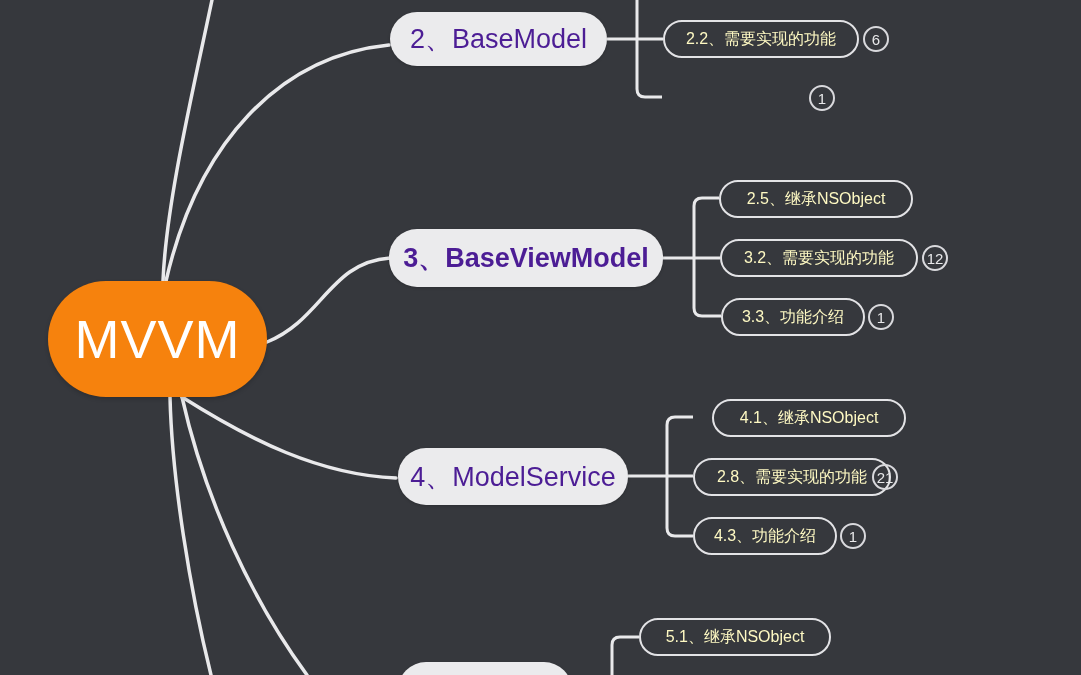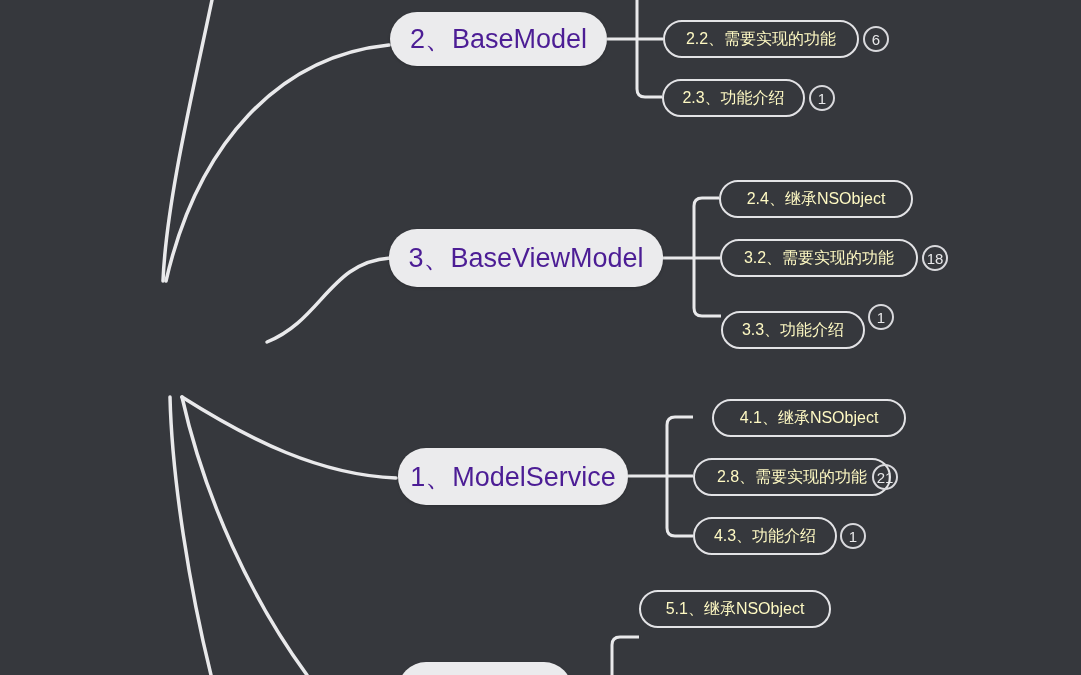--- a/index.html
+++ b/index.html
@@ -48,44 +48,44 @@
     box-shadow: 0 2px 4px rgba(0,0,0,0.18);
   }
   .branch-node {
     background: #ebebed;
     color: #4c1d95;
     border-radius: 28px;
     font-size: 27px;
     box-shadow: 0 1px 3px rgba(0,0,0,0.18);
   }
   .branch-node.n2 { left: 390px; top: 12px;  width: 217px; height: 54px; }
-  .branch-node.n3 { left: 389px; top: 229px; width: 274px; height: 58px; }
+  .branch-node.n3 { left: 389px; top: 229px; width: 274px; height: 58px; font-weight: bold; }
   .branch-node.n4 { left: 398px; top: 448px; width: 230px; height: 57px; }
   .branch-node.n5 {
     left: 398px; top: 662px; width: 174px; height: 44px;
     border-radius: 28px 28px 0 0;
   }
   .child-node {
     height: 38px;
     border: 2px solid #e3e3e6;
     border-radius: 19px;
     background: transparent;
     color: #fef9c3;
     font-size: 16px;
     z-index: 2;
   }
   .child-node.c22 { left: 663px; top: 20px;  width: 196px; }
   .child-node.c23 { left: 662px; top: 79px;  width: 143px; }
   .child-node.c31 { left: 719px; top: 180px; width: 194px; }
   .child-node.c32 { left: 720px; top: 239px; width: 198px; }
-  .child-node.c33 { left: 721px; top: 298px; width: 144px; margin-top: 13px; }
+  .child-node.c33 { left: 721px; top: 298px; width: 144px; }
   .child-node.c41 { left: 712px; top: 399px; width: 194px; }
   .child-node.c42 { left: 693px; top: 458px; width: 198px; }
   .child-node.c43 { left: 693px; top: 517px; width: 144px; }
-  .child-node.c51 { left: 639px; top: 590px; width: 192px; text-align: right; }
+  .child-node.c51 { left: 639px; top: 618px; width: 192px; text-align: right; }
   .badge {
     position: absolute;
     z-index: 2;
     width: 26px; height: 26px;
     border: 2px solid #d9d9dd;
     border-radius: 50%;
     box-sizing: border-box;
     display: flex;
     align-items: center;
     justify-content: center;
@@ -120,34 +120,34 @@
       <path d="M 637,0 L 637,89 Q 637,97 645,97 L 662,97"></path>
       <path d="M 607,39 L 663,39"></path>
       <path d="M 719,198 L 702,198 Q 694,198 694,206 L 694,308 Q 694,316 702,316 L 721,316"></path>
       <path d="M 663,258 L 720,258"></path>
       <path d="M 693,417 L 675,417 Q 667,417 667,425 L 667,528 Q 667,536 675,536 L 693,536"></path>
       <path d="M 628,476 L 693,476"></path>
       <path d="M 639,637 L 620,637 Q 612,637 612,645 L 612,675"></path>
     </g>
   </svg>
 
+  <div class="node root-node">MVVM</div>
 
   <div class="node branch-node n2">2、BaseModel</div>
   <div class="node branch-node n3">3、BaseViewModel</div>
-  <div class="node branch-node n4">1、ModelService</div>
+  <div class="node branch-node n4">4、ModelService</div>
   <div class="node branch-node n5"></div>
 
   <div class="node child-node c22">2.2、需要实现的功能</div>
   <div class="badge b22">6</div>
-  <div class="node child-node c23">2.3、功能介绍</div>
   <div class="badge b23">1</div>
 
-  <div class="node child-node c31">2.4、继承NSObject</div>
+  <div class="node child-node c31">2.5、继承NSObject</div>
   <div class="node child-node c32">3.2、需要实现的功能</div>
-  <div class="badge b32">18</div>
+  <div class="badge b32">12</div>
   <div class="node child-node c33">3.3、功能介绍</div>
   <div class="badge b33">1</div>
 
   <div class="node child-node c41">4.1、继承NSObject</div>
   <div class="node child-node c42">2.8、需要实现的功能</div>
   <div class="badge b42">21</div>
   <div class="node child-node c43">4.3、功能介绍</div>
   <div class="badge b43">1</div>
 
   <div class="node child-node c51">5.1、继承NSObject</div>

